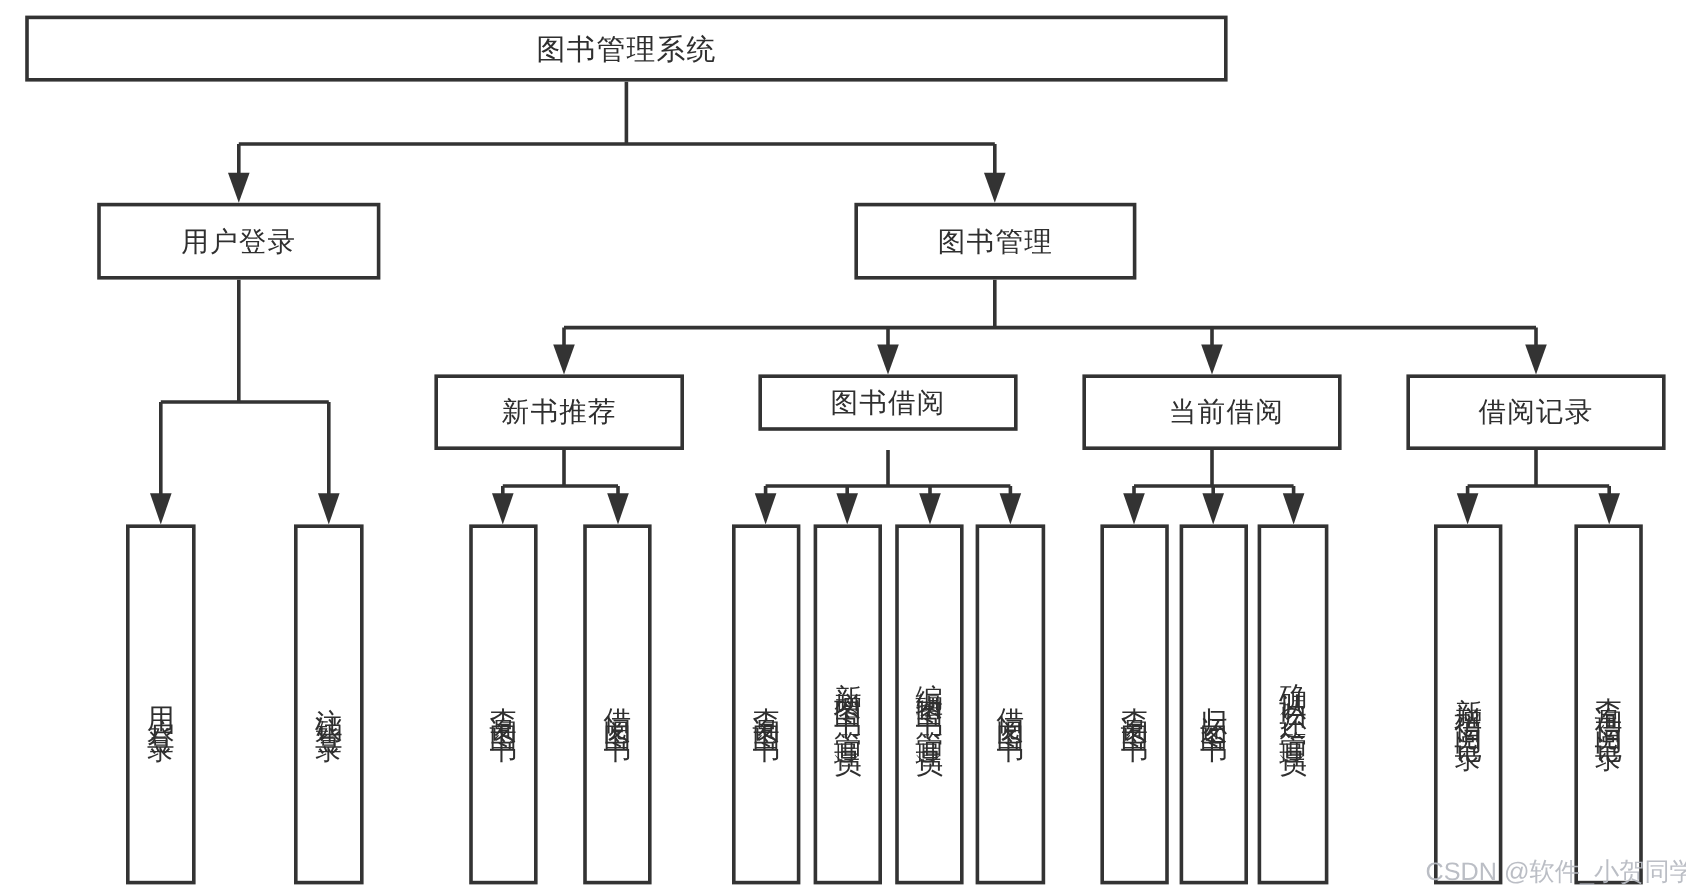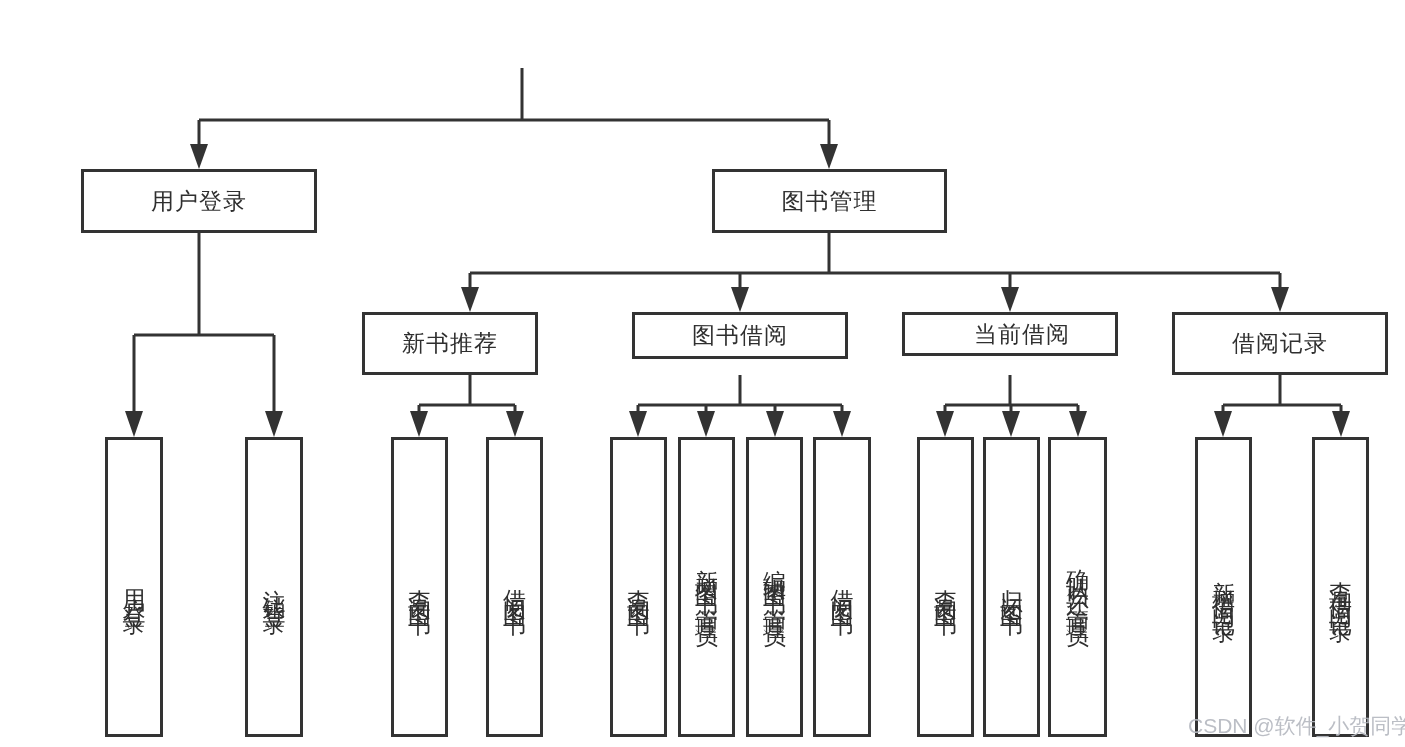--- a/index.html
+++ b/index.html
@@ -97,35 +97,38 @@
       <polygon points="766,411 784,411 775,437"></polygon>
       <polygon points="833,411 851,411 842,437"></polygon>
       <polygon points="936,411 954,411 945,437"></polygon>
       <polygon points="1002,411 1020,411 1011,437"></polygon>
       <polygon points="1069,411 1087,411 1078,437"></polygon>
       <polygon points="1214,411 1232,411 1223,437"></polygon>
       <polygon points="1332,411 1350,411 1341,437"></polygon>
     </g>
   </svg>
 
+  <div class="box root" style="left:21px; top:13px; width:1002px; height:55px;">
+    <span class="htext">图书管理系统</span>
+  </div>
 
   <div class="box" style="left:81px; top:169px; width:236px; height:64px;">
     <span class="htext">用户登录</span>
   </div>
   <div class="box" style="left:712px; top:169px; width:235px; height:64px;">
     <span class="htext">图书管理</span>
   </div>
 
-  <div class="box" style="left:362px; top:312px; width:176px; height:63px;justify-content:center;">
+  <div class="box" style="left:362px; top:312px; width:208px; height:63px;justify-content:center;">
     <span class="htext">新书推荐</span>
   </div>
   <div class="box" style="left:632px; top:312px; width:216px; height:47px;">
     <span class="htext">图书借阅</span>
   </div>
-  <div class="box" style="left:902px; top:312px; width:216px; height:44px;padding-left:24px;">
+  <div class="box" style="left:902px; top:312px; width:216px; height:63px;padding-left:24px;">
     <span class="htext">当前借阅</span>
   </div>
   <div class="box" style="left:1172px; top:312px; width:216px; height:63px;">
     <span class="htext">借阅记录</span>
   </div>
 
   <div class="box" style="left:105px; top:437px; width:58px; height:300px;">
     <span class="vtext">用户登录</span>
   </div>
   <div class="box" style="left:245px; top:437px; width:58px; height:300px;">

